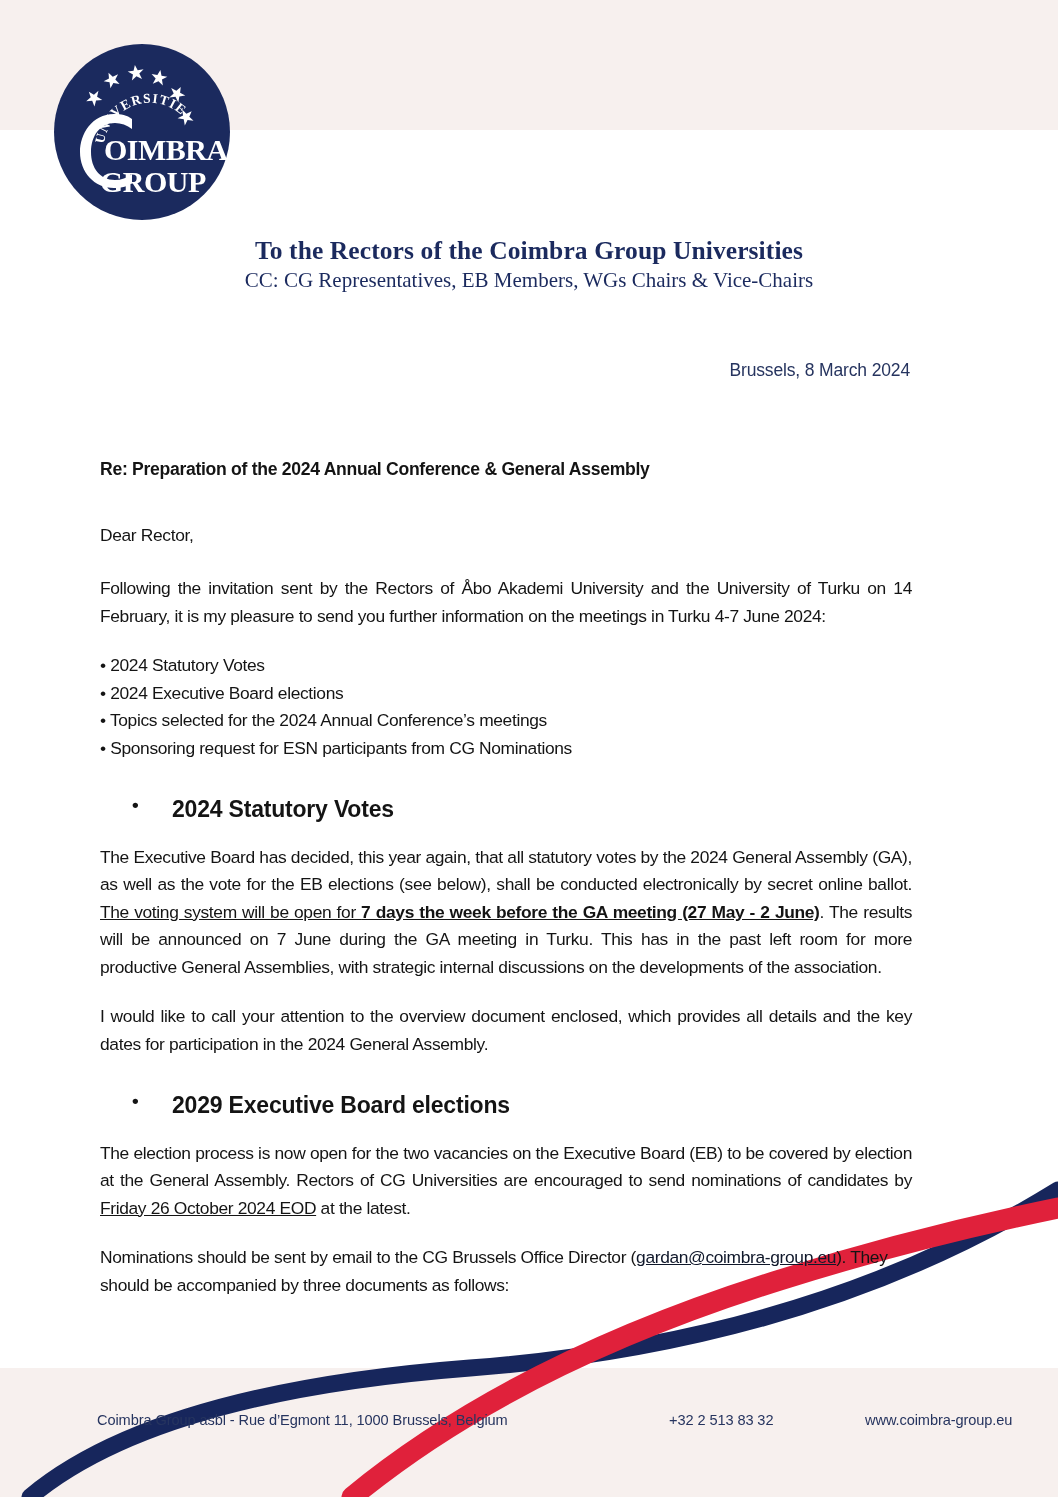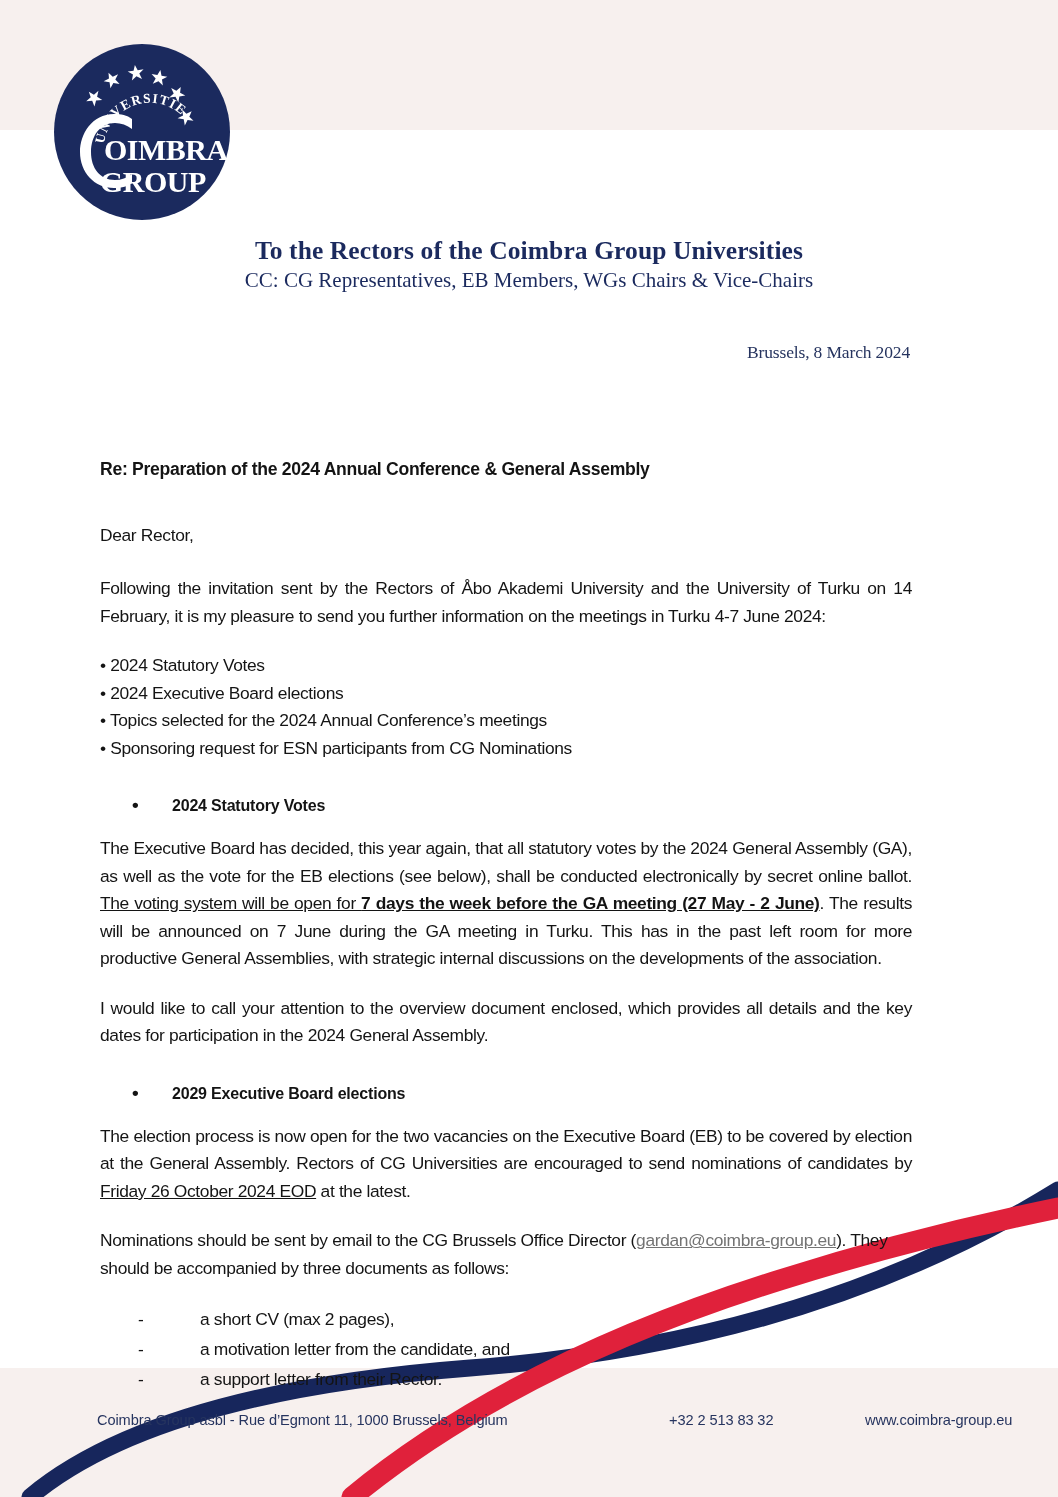--- a/index.html
+++ b/index.html
@@ -74,26 +74,26 @@
   }
   .addr-line2 {
     font-size: 21px;
     font-weight: normal;
     line-height: 1.28;
     margin-top: 1px;
   }
 
   .date-line {
     position: absolute;
-    left: 0; top: 342px;
+    left: 0; top: 360px;
     width: 910px;
     text-align: right;
     color: #26345f;
     font-size: 17.5px;
-    font-family: Liberation Serif, serif;
+    font-family: Liberation Sans, sans-serif;
     letter-spacing: -0.15px;
   }
 
   .body-area {
     position: absolute;
     left: 100px; top: 440px;
     width: 812px;
     color: #141414;
     font-size: 17.4px;
     line-height: 27.5px;
@@ -119,40 +119,40 @@
   .dot-list {
     margin: 0 0 18px 0;
   }
   .dot-list .dot-item {
     margin: 0;
     line-height: 27.5px;
     white-space: nowrap;
   }
 
   h2.section {
-    font-size: 16px;
+    font-size: 23px;
     font-weight: bold;
     letter-spacing: -0.2px;
     margin: 34px 0 20px 0;
     padding-left: 72px;
     position: relative;
     line-height: 1.2;
   }
   h2.section::before {
     content: "\2022";
     position: absolute;
     left: 32px;
     top: -2px;
     font-size: 19px;
   }
 
   .u { text-decoration: underline; }
   .bu { font-weight: bold; text-decoration: underline; }
   a.mail {
-    color: #737373;
+    color: #0f172a;
     text-decoration: underline;
   }
 
   .dash-list {
     margin: 4px 0 0 0;
     padding: 0;
   }
   .dash-list .dash-item {
     position: relative;
     padding-left: 100px;
@@ -252,25 +252,20 @@
       <p class="para"><span>The Executive Board has decided, this year again, that all statutory votes by the 2024 General Assembly (GA), as well as the vote for the EB elections (see below), shall be conducted electronically by secret online ballot. </span><span class="u">The voting system will be open for </span><span class="bu">7 days the week before the GA meeting (27 May - 2 June)</span><span>. The results will be announced on 7 June during the GA meeting in Turku. This has in the past left room for more productive General Assemblies, with strategic internal discussions on the developments of the association.</span></p>
 
       <p class="para">I would like to call your attention to the overview document enclosed, which provides all details and the key dates for participation in the 2024 General Assembly.</p>
 
       <h2 class="section">2029 Executive Board elections</h2>
 
       <p class="para"><span>The election process is now open for the two vacancies on the Executive Board (EB) to be covered by election at the General Assembly. Rectors of CG Universities are encouraged to send nominations of candidates by </span><span class="u">Friday 26 October 2024 EOD</span><span> at the latest.</span></p>
 
       <p class="para noj"><span>Nominations should be sent by email to the CG Brussels Office Director (</span><a class="mail" href="#">gardan@coimbra-group.eu</a><span>). They should be accompanied by three documents as follows:</span></p>
 
-      <div class="dash-list">
-        <div class="dash-item">a short CV (max 2 pages),</div>
-        <div class="dash-item">a motivation letter from the candidate, and</div>
-        <div class="dash-item">a support letter from their Rector.</div>
-      </div>
 
     </div>
   </div>
 
   <div class="footer">
     <span class="f-addr">Coimbra Group asbl - Rue d’Egmont 11, 1000 Brussels, Belgium</span>
     <span class="f-phone">+32 2 513 83 32</span>
     <span class="f-web">www.coimbra-group.eu</span>
   </div>
 

